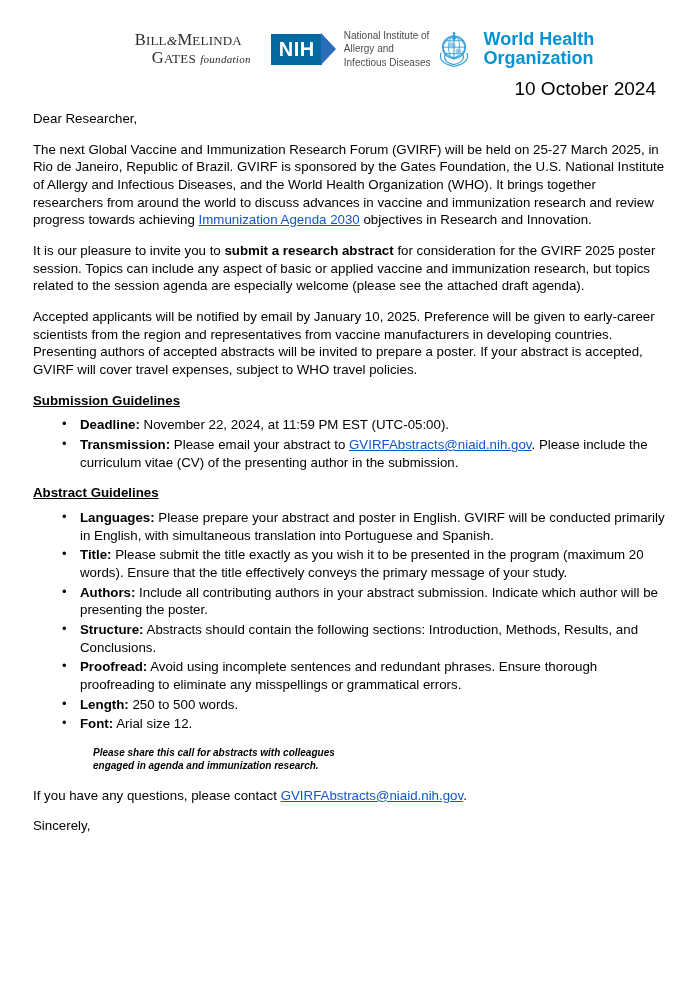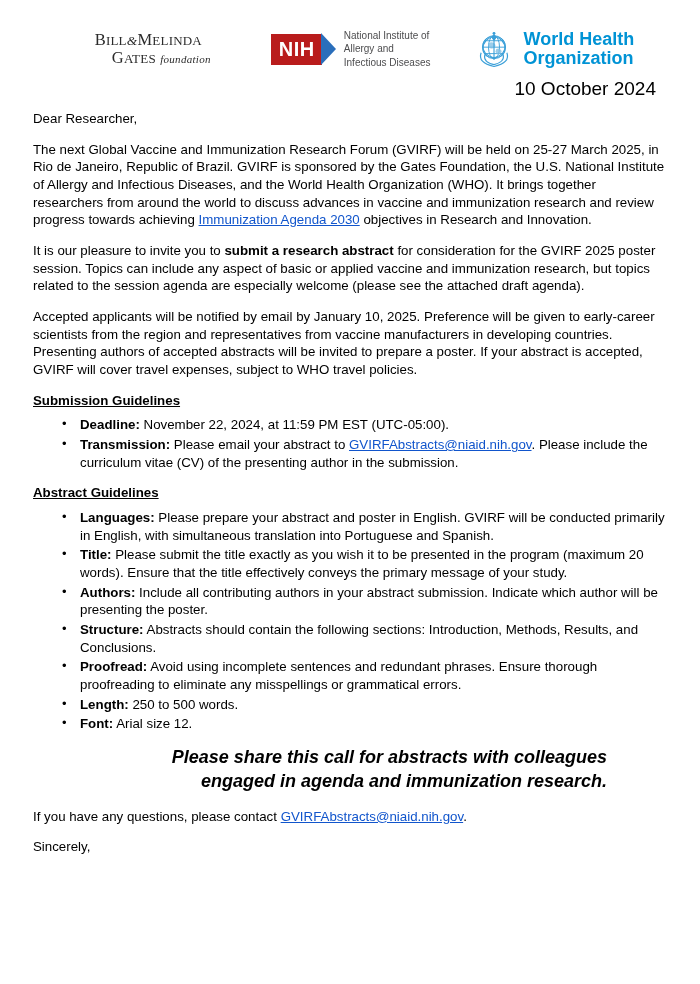--- a/index.html
+++ b/index.html
@@ -20,21 +20,20 @@
     height: 984px;
     padding: 0;
     box-sizing: border-box;
   }
 
   
   .letterhead {
     display: flex;
     align-items: center;
     justify-content: center;
-    gap: 40px;
     padding: 26px 0 4px 0;
   }
 
   
   .gates-logo {
     font-family: "Liberation Serif", serif;
     color: #2b2b2b;
     line-height: 1.12;
     text-align: center;
     width: 165px;
@@ -71,21 +70,21 @@
     display: flex;
     align-items: center;
     gap: 8px;
   }
   .nih-mark {
     position: relative;
     display: flex;
     align-items: center;
   }
   .nih-box {
-    background: #b91c1c;
+    background: #0369a1;
     color: #ffffff;
     font-family: "Liberation Sans", sans-serif;
     font-weight: bold;
     font-size: 20px;
     letter-spacing: .5px;
     padding: 5px 7px 6px 8px;
     line-height: 1;
   }
   .nih-arrow {
     width: 0;
@@ -164,27 +163,27 @@
     font-size: 13px;
   }
   .lbl {
     font-weight: bold;
   }
   a.link, .link {
     color: #1155cc;
     text-decoration: underline;
   }
   .callout {
-    text-align: right;
+    text-align: left;
     font-weight: bold;
     font-style: italic;
     line-height: 1.32;
     margin: 12px 0 14px 0;
     padding: 0 60px;
-    font-size: 18px;
+    font-size: 10px;
   }
   .sign-block p {
     margin: 0 0 13px 0;
   }
 </style>
 </head>
 <body>
 
 <div class="page">
 

